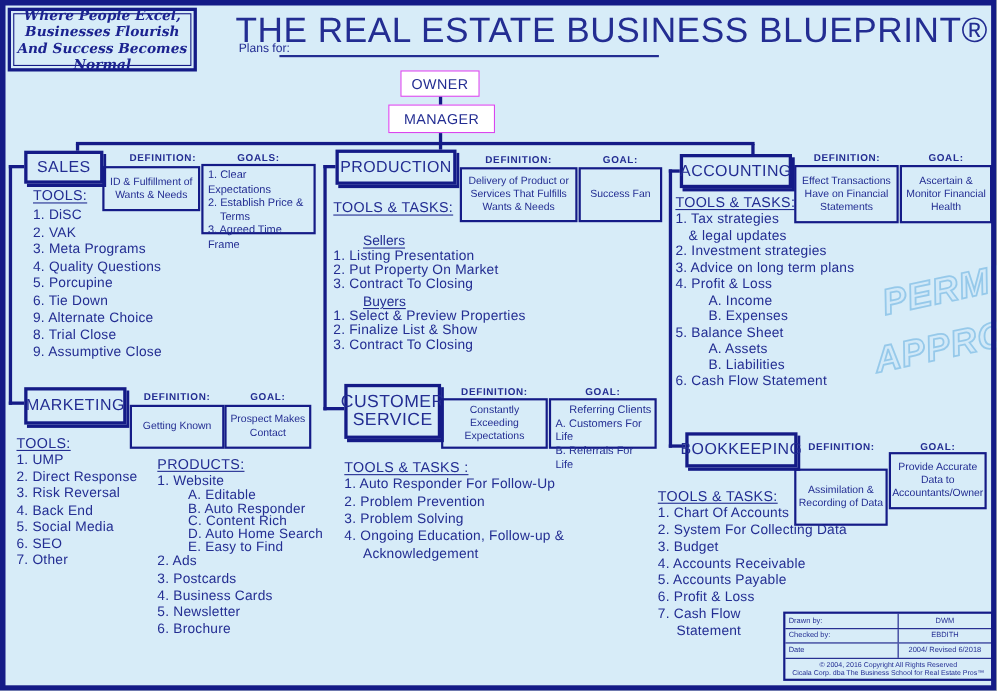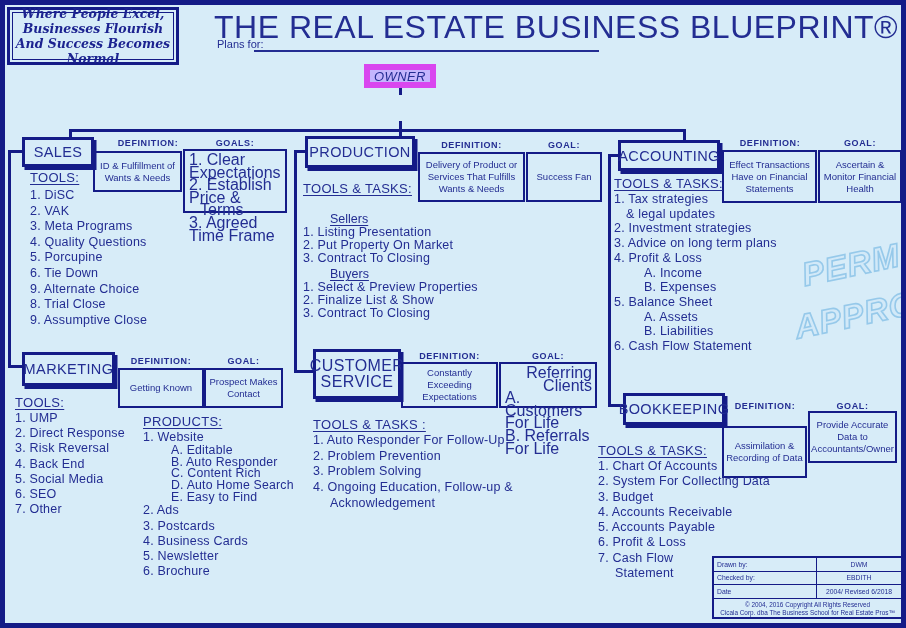--- a/index.html
+++ b/index.html
@@ -18,42 +18,42 @@
   .motto-inner{position:absolute;inset:2px;border:1.5px solid #141b87;
     display:flex;align-items:center;justify-content:center;text-align:center;
     font-family:"DejaVu Serif",serif;font-style:italic;font-weight:bold;
     font-size:12.5px;line-height:15px;color:#1c2390;}
 
   .page-title{left:214px;top:9px;font-size:32px;letter-spacing:.5px;white-space:nowrap;z-index:2;}
   .plans-label{left:217px;top:38px;font-size:11px;z-index:2;}
   .plans-line{left:254px;top:50px;width:345px;height:1.5px;background:#232d92;z-index:2;}
 
   
-  .node{border:6px solid #d946ef;background:#c4b5fd;display:flex;align-items:center;
-    justify-content:center;text-align:center;z-index:2;font-size:13px;letter-spacing:.4px;font-style:italic;}
+  .node{border:1px solid #d946ef;background:#ffffff;display:flex;align-items:center;
+    justify-content:center;text-align:center;z-index:2;font-size:13px;letter-spacing:.4px;}
   .owner{left:364px;top:64px;width:72px;height:24px;box-sizing:border-box;}
   .manager{left:353px;top:95px;width:97px;height:26px;box-sizing:border-box;}
 
   
   .secbox{border:3px solid #141b87;background:#d7ecf8;box-shadow:2.5px 3px 0 #141b87;
     display:flex;align-items:center;justify-content:center;text-align:center;
     box-sizing:border-box;z-index:2;font-size:14.5px;letter-spacing:.4px;line-height:16px;}
   .sales-box{left:22px;top:137px;width:72px;height:30px;}
   .production-box{left:305px;top:136px;width:110px;height:32px;}
   .accounting-box{left:618px;top:140px;width:102px;height:31px;}
   .marketing-box{left:22px;top:352px;width:93px;height:34px;}
   .cs-box{left:313px;top:349px;width:88px;height:50px;font-size:16px;}
   .bookkeeping-box{left:623px;top:393px;width:102px;height:32px;}
 
   
   .dg-label{font-size:9px;font-weight:bold;letter-spacing:.6px;text-align:center;z-index:2;}
   .dg-box{border:2px solid #141b87;box-sizing:border-box;display:flex;align-items:center;
     justify-content:center;text-align:center;font-size:9.5px;line-height:12px;
     padding:1px 2px;z-index:2;background:transparent;}
-  .dg-box.listy{display:block;text-align:left;font-size:16px;line-height:12.6px;padding:3px 3px 0 4px;}
+  .dg-box.listy{display:block;text-align:left;font-size:10px;line-height:12.6px;padding:3px 3px 0 4px;}
   .dg-box.listy .ctr{text-align:right;}
   .dg-box.listy .cont{padding-left:11px;}
 
   
   .list-header{font-size:13px;text-decoration:underline;text-underline-offset:2px;
     letter-spacing:.3px;white-space:nowrap;z-index:2;}
   .sub-header{font-size:12.5px;text-decoration:underline;text-underline-offset:2px;z-index:2;}
   .tlist{font-size:12.5px;letter-spacing:.2px;white-space:nowrap;z-index:2;}
   .tlist .cont{padding-left:17px;}
   .tlist .sub{padding-left:28px;}
@@ -89,20 +89,21 @@
   <div class="wm wm2">APPROVED</div>
 
   <div class="abs motto">
     <div class="motto-inner">Where People Excel, Businesses Flourish And Success Becomes Normal</div>
   </div>
   <div class="abs page-title">THE REAL ESTATE BUSINESS BLUEPRINT®</div>
   <div class="abs plans-label">Plans for:</div>
   <div class="abs plans-line"></div>
 
   <div class="abs node owner">OWNER</div>
+  <div class="abs node manager">MANAGER</div>
 
   <div class="ln" style="left:399px;top:88px;width:3px;height:7px;"></div>
   <div class="ln" style="left:399px;top:121px;width:3px;height:10px;"></div>
   <div class="ln" style="left:69px;top:129px;width:617px;height:3px;"></div>
   <div class="ln" style="left:69px;top:131px;width:3px;height:8px;"></div>
   <div class="ln" style="left:399px;top:131px;width:3px;height:7px;"></div>
   <div class="ln" style="left:683px;top:131px;width:3px;height:10px;"></div>
   <div class="ln" style="left:8px;top:150px;width:16px;height:3px;"></div>
   <div class="ln" style="left:8px;top:150px;width:3px;height:218px;"></div>
   <div class="ln" style="left:8px;top:365px;width:16px;height:3px;"></div>

